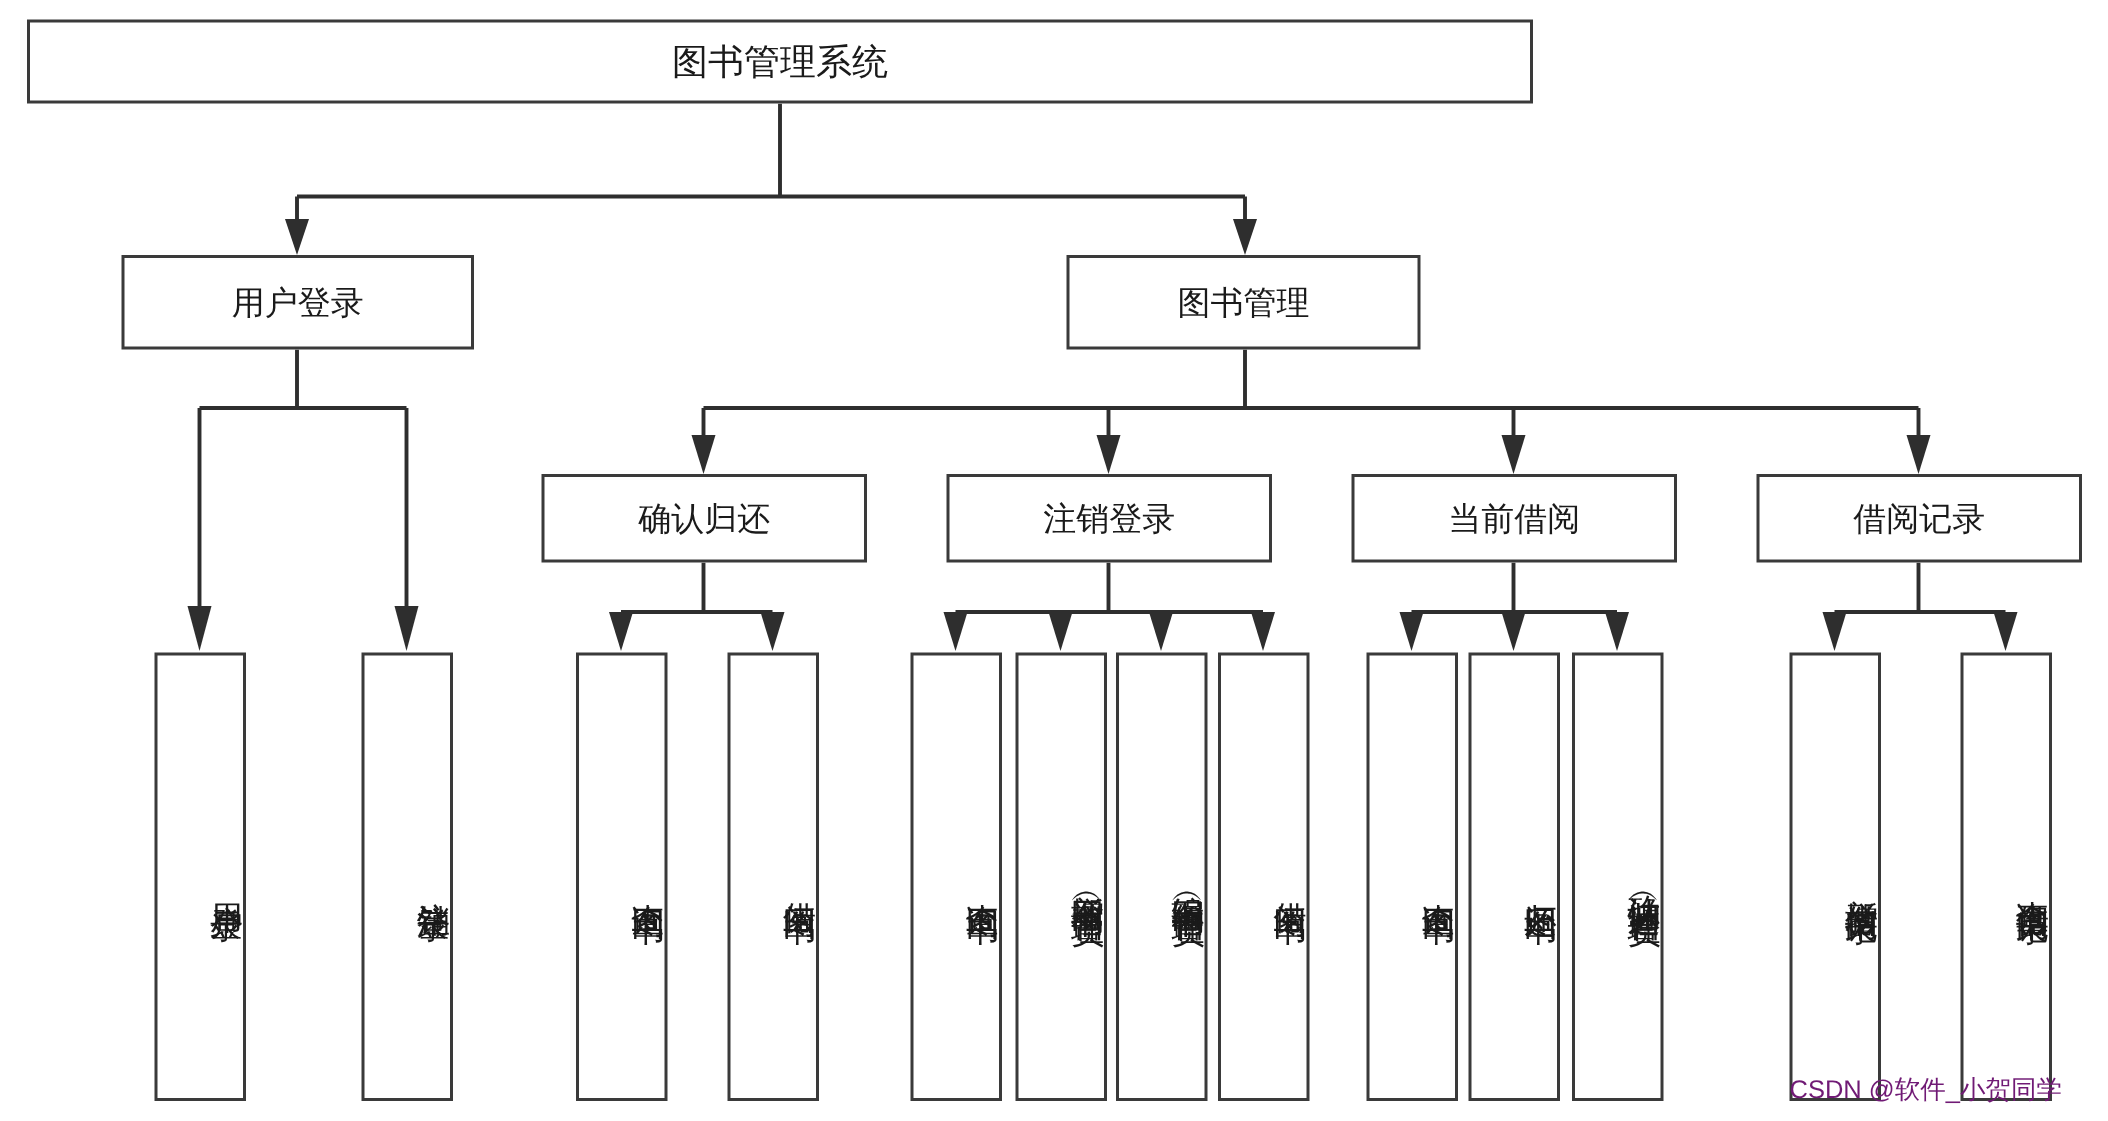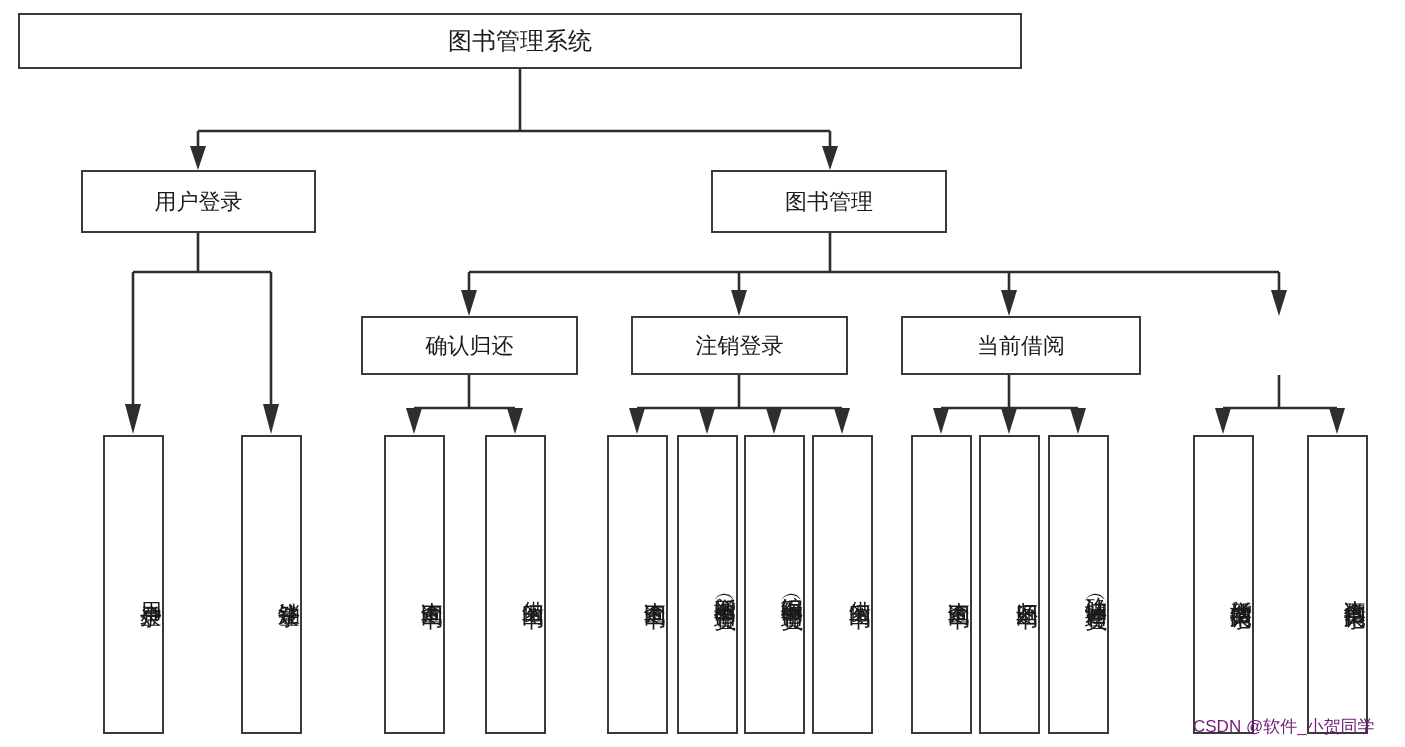--- a/index.html
+++ b/index.html
@@ -135,21 +135,22 @@
     <polygon points="1337,434 1329,408 1345,408"></polygon>
   </svg>
 
   <div class="node root">图书管理系统</div>
 
   <div class="node lvl2" style="left:81px;width:235px;">用户登录</div>
   <div class="node lvl2" style="left:711px;width:236px;">图书管理</div>
 
   <div class="node lvl3" style="left:361px;width:217px;">确认归还</div>
   <div class="node lvl3" style="left:631px;width:217px;">注销登录</div>
-  <div class="node lvl3" style="left:901px;width:240px;">当前借阅</div>
+  <div class="node lvl3" style="left:901px;width:217px;">当前借阅</div>
+  <div class="node lvl3" style="left:1171px;width:217px;">借阅记录</div>
 
   <div class="node leaf" style="left:103px;width:61px;">
       <span class="leaf-text">用户登录</span>
     </div>
   <div class="node leaf" style="left:241px;width:61px;">
       <span class="leaf-text">注销登录</span>
     </div>
 
   <div class="node leaf" style="left:384px;width:61px;">
       <span class="leaf-text">查询图书</span>

